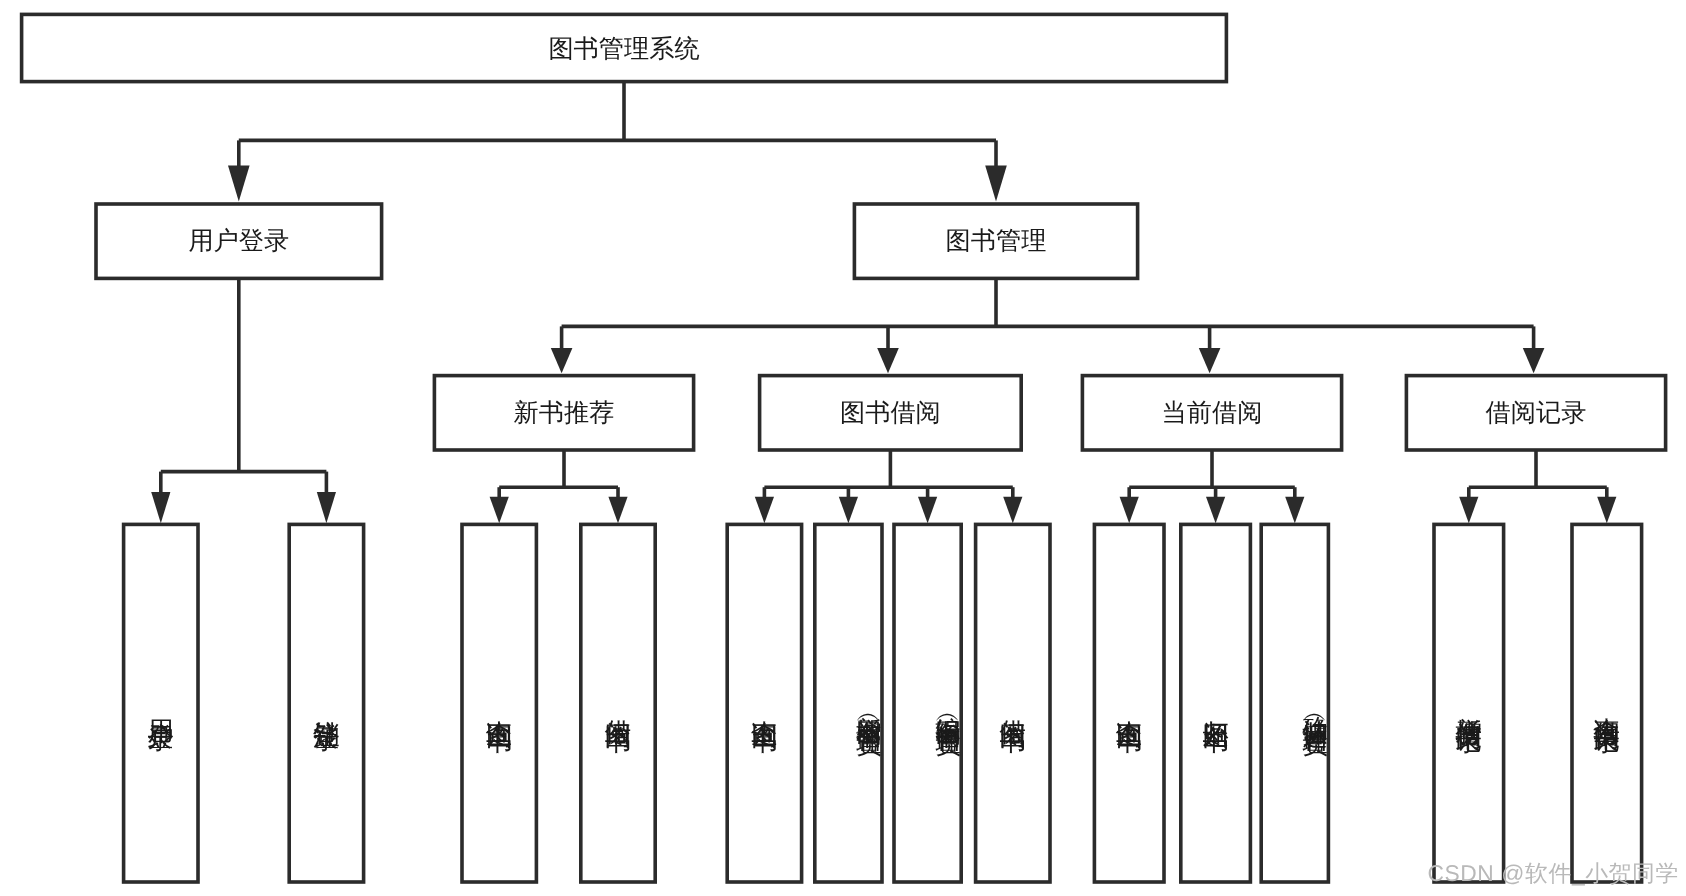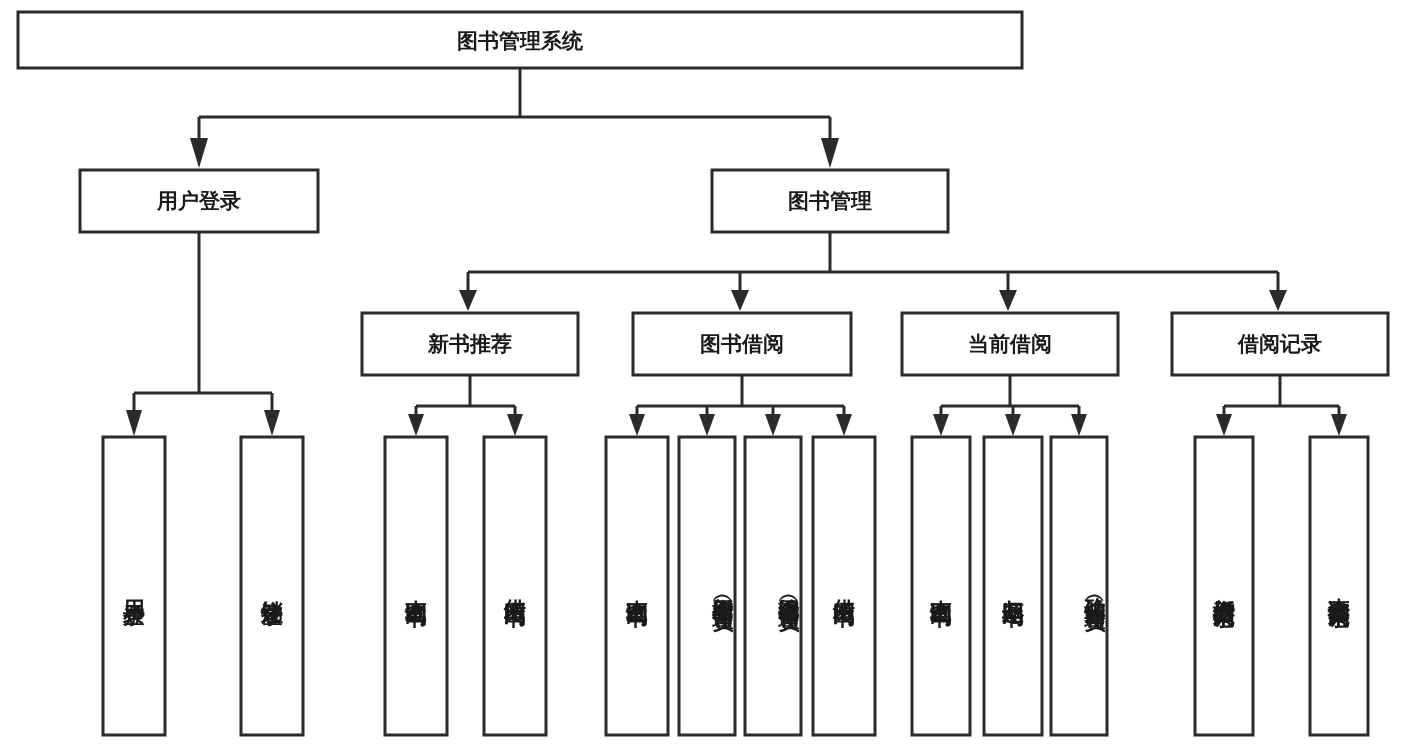--- a/index.html
+++ b/index.html
@@ -11,21 +11,20 @@
     width: 1405px;
     height: 747px;
     font-family: "Liberation Sans", "DejaVu Sans", sans-serif;
     overflow: hidden;
   }
   #diagram-root {
     position: relative;
     width: 1405px;
     height: 747px;
     background: #ffffff;
-    font-weight: bold;
   }
   svg#flow {
     position: absolute;
     left: 0;
     top: 0;
     width: 1405px;
     height: 747px;
     display: block;
   }
   .node-rect {
@@ -203,13 +202,14 @@
 
     <div class="leaf-label" style="left:984px; top:437px; width:58px; height:298px; display:flex; align-items:center; justify-content:center;">归还图书</div>
 
     <div class="leaf-label" style="left:1051px; top:443px; width:56px; height:292px; display:flex; align-items:flex-start; justify-content:center; font-size:21px;">确认归还（管理员）</div>
 
     <div class="leaf-label" style="left:1195px; top:437px; width:58px; height:298px; display:flex; align-items:center; justify-content:center;">新增借阅记录</div>
 
     <div class="leaf-label" style="left:1310px; top:437px; width:58px; height:298px; display:flex; align-items:center; justify-content:center;">查询借阅记录</div>
   </div>
 
+  <div class="watermark">CSDN @软件_小贺同学</div>
 </div>
 
 </body></html>

